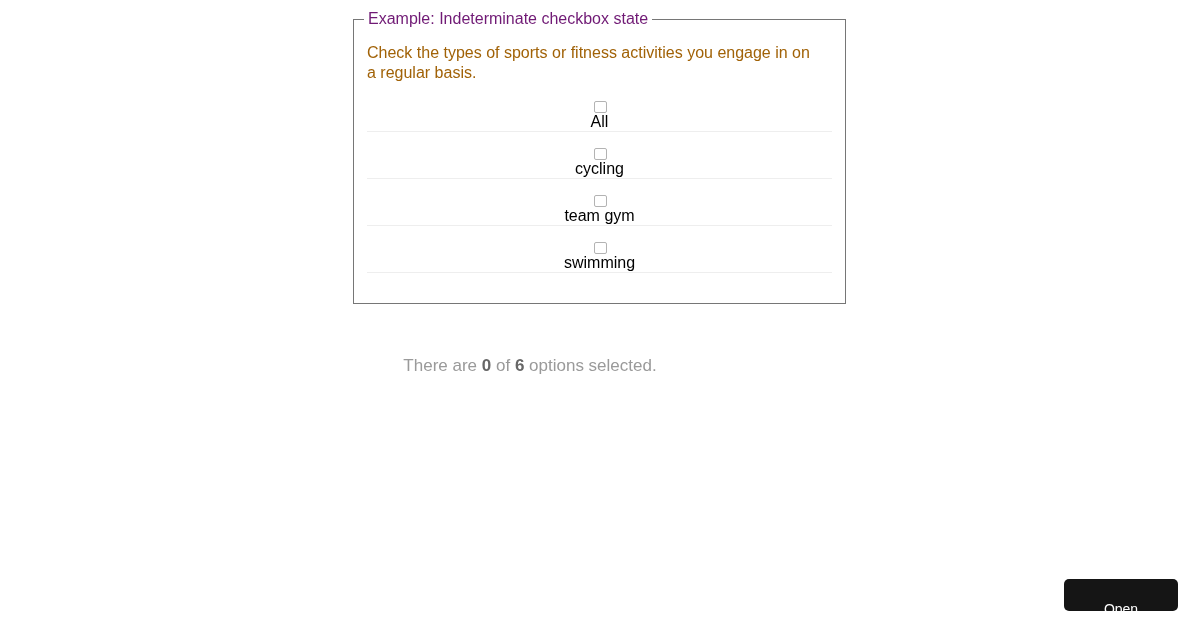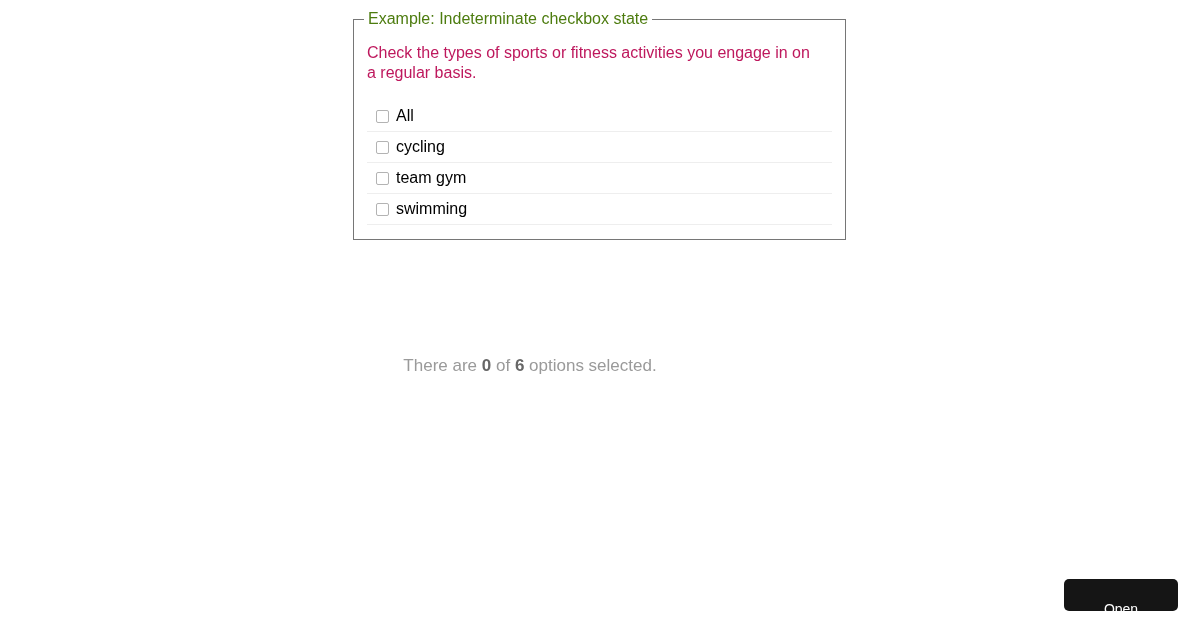--- a/index.html
+++ b/index.html
@@ -30,46 +30,47 @@
     margin: 0;
     padding: 0 0 14px 0;
     background: #ffffff;
   }
 
   .legend {
     margin: 0 0 0 10px;
     padding: 0 4px;
     font-size: 16px;
     line-height: 16px;
-    color: #4d7c0f;
+    color: #701a75;
     white-space: nowrap;
   }
 
   .description {
     margin: 16px 12px 0 13px;
     font-size: 16px;
     line-height: 20px;
-    color: #be185d;
+    color: #a16207;
     max-width: 448px;
   }
 
   
   .options {
     list-style: none;
     margin: 18px 0 0 0;
     padding: 0;
   }
 
   .option-row {
     display: flex;
     align-items: center;
     height: 31px;
-    margin: 0 13px 0 13px;
+    margin: 0 13px 16px 13px;
     border-bottom: 1px solid #eeeeee;
     box-sizing: border-box;
+    flex-direction: column;
   }
 
   .checkbox {
     width: 13px;
     height: 13px;
     min-width: 13px;
     box-sizing: border-box;
     border: 1px solid #b3b3b3;
     border-radius: 2px;
     background: #ffffff;

